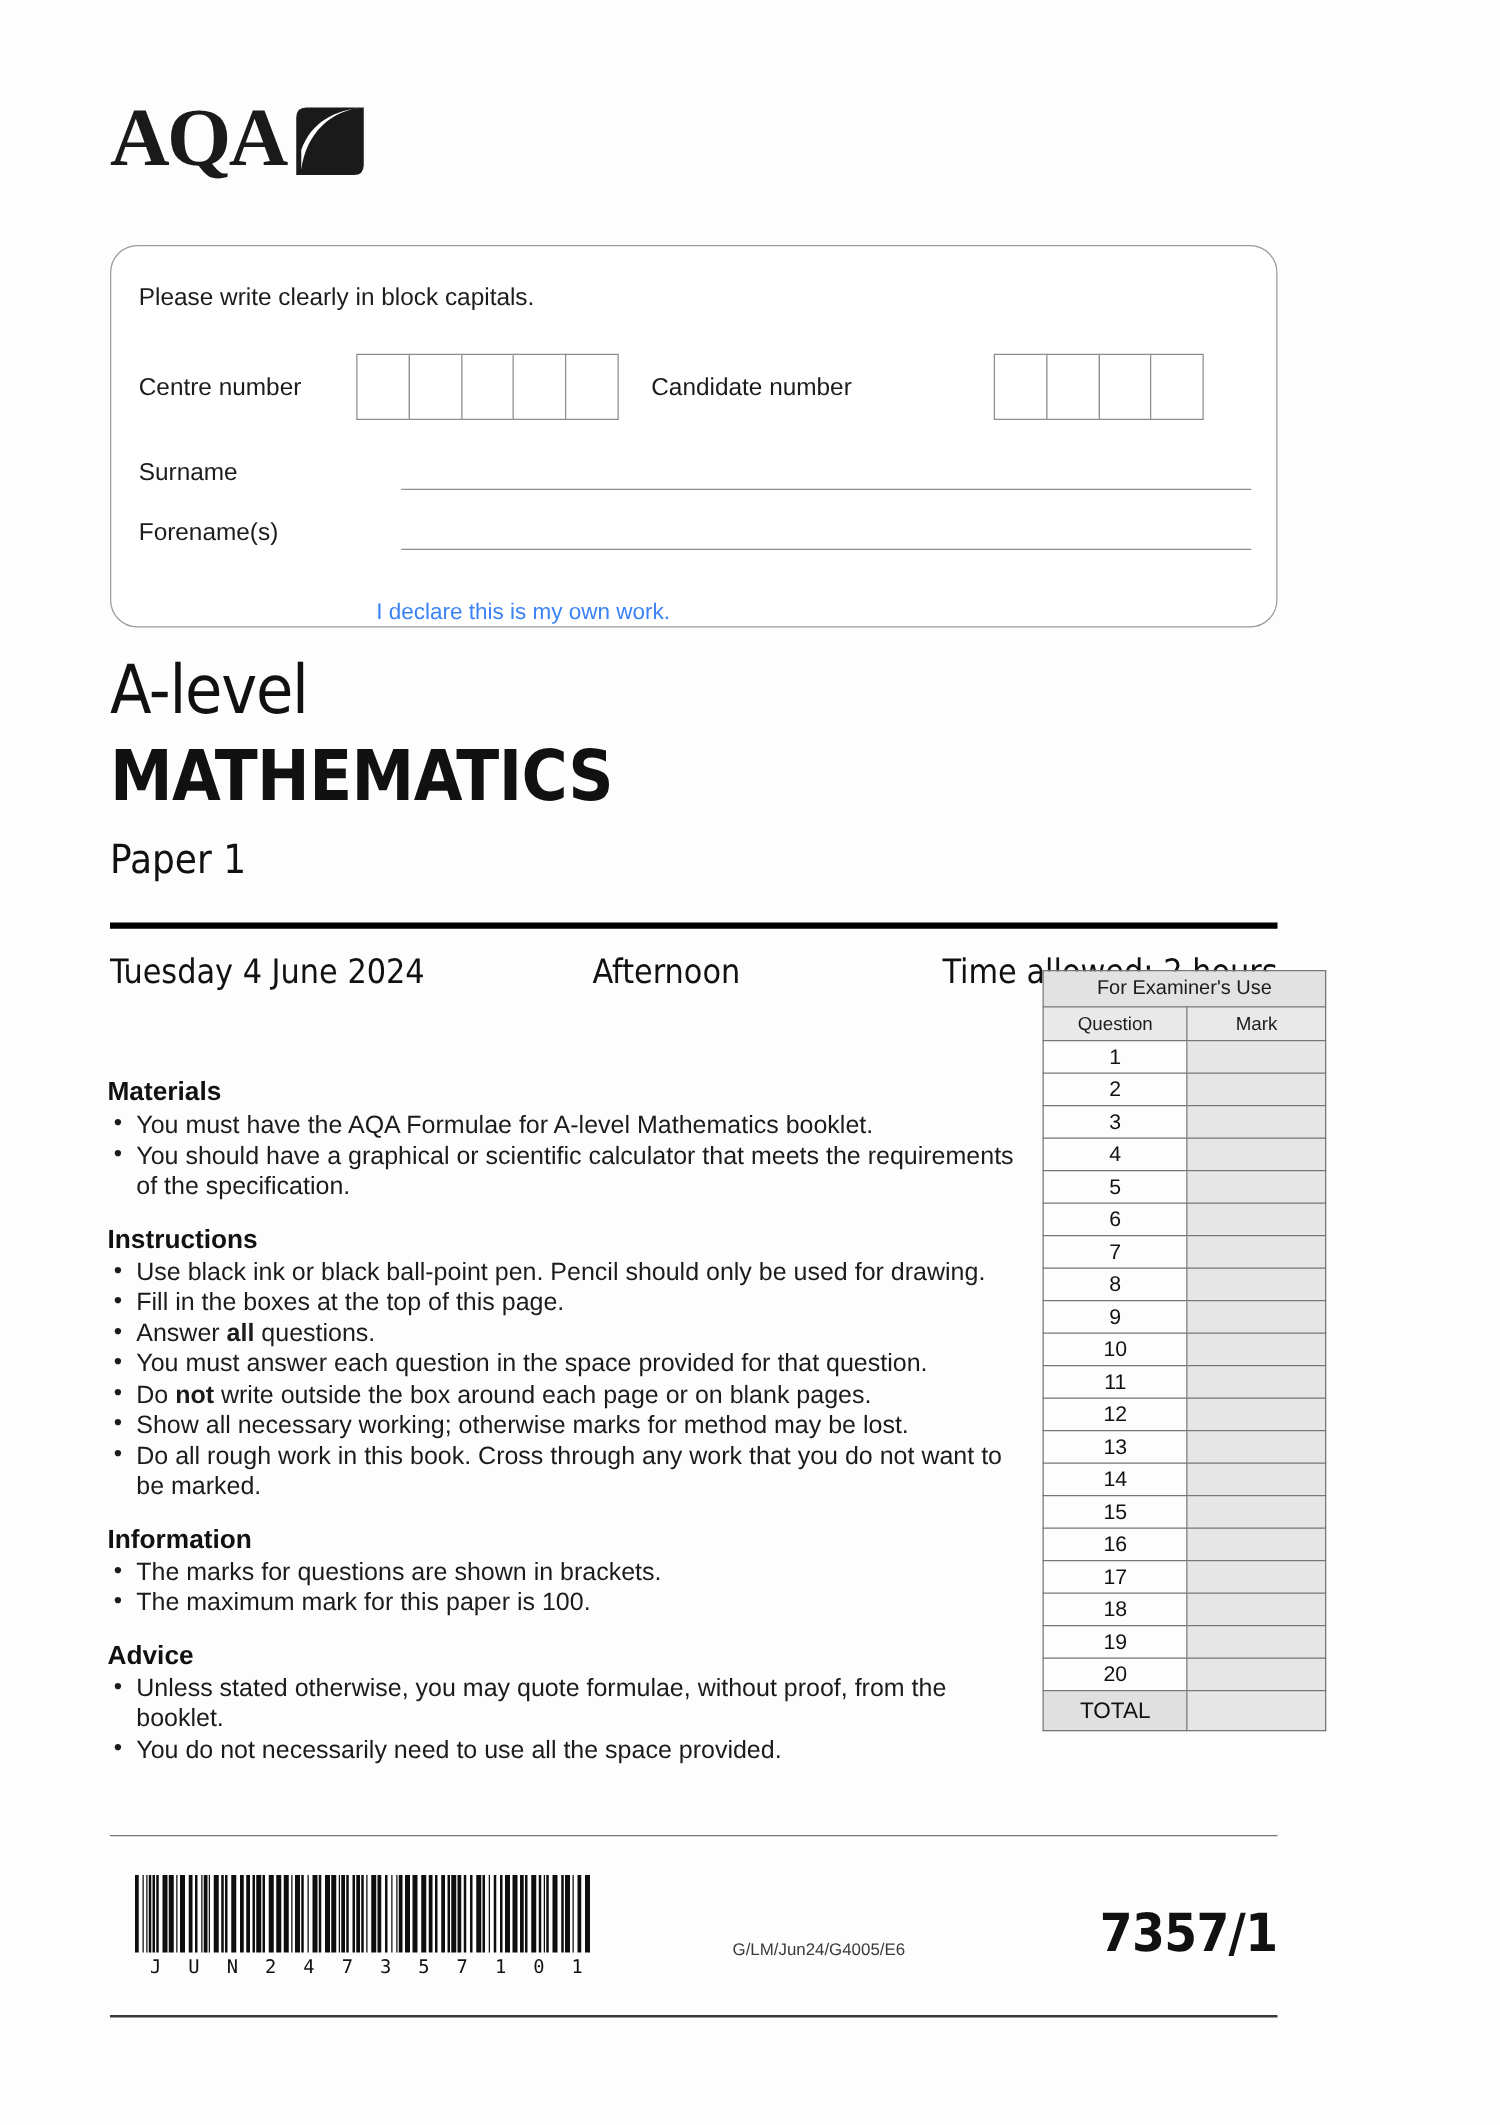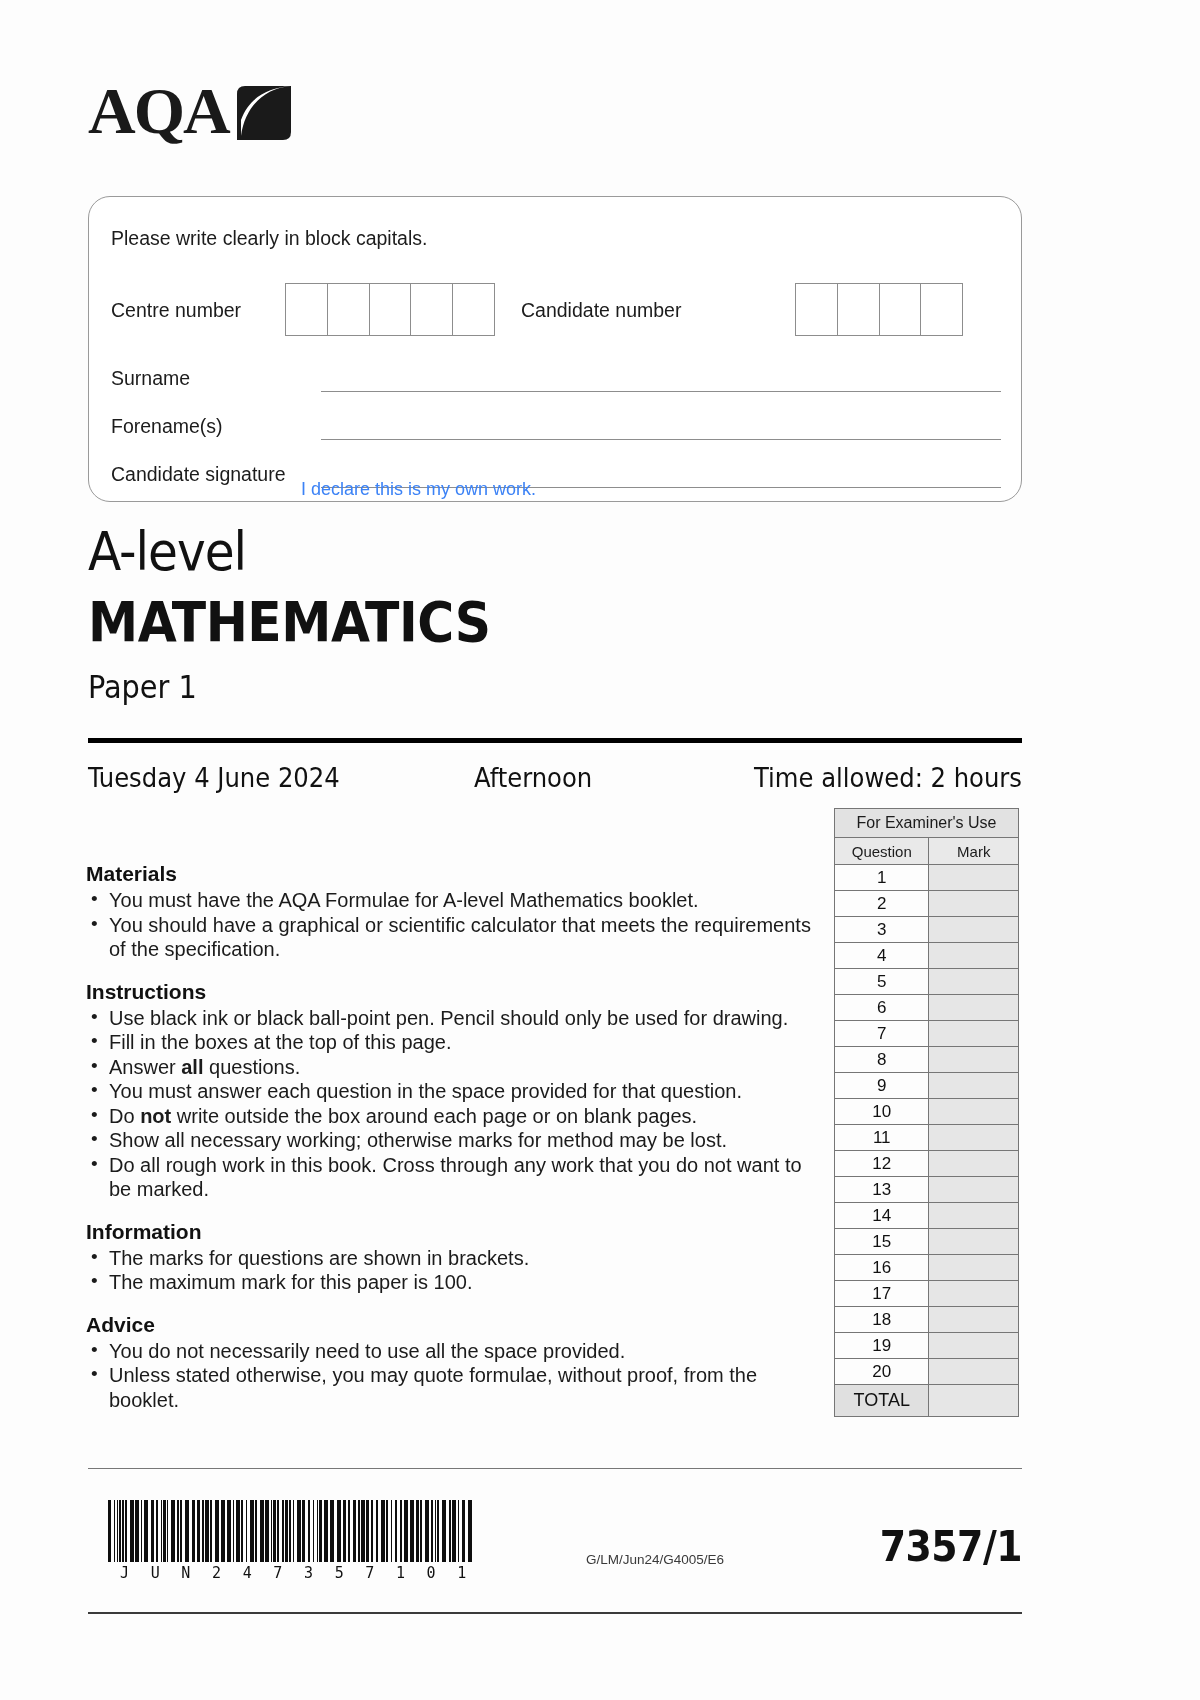--- a/index.html
+++ b/index.html
@@ -201,22 +201,22 @@
     top: -1px;
     font-size: 19px;
     color: #1b1b1b;
   }
   .b { font-weight: bold; }
 
   
   .exam-table {
     position: absolute;
     left: 834px;
-    top: 808px;
-    width: 185px;
+    top: 776px;
+    width: 227px;
     border-collapse: collapse;
     font-size: 15.5px;
   }
   .exam-table td, .exam-table th {
     border: 1.2px solid #767676;
     text-align: center;
     padding: 0;
     height: 26px;
     box-sizing: border-box;
   }
@@ -354,24 +354,20 @@
     <div class="line-row" style="top:166px;">
       <div class="field-label">Surname</div>
       <div class="rule" style="left:210px; top:28px; width:680px;"></div>
     </div>
 
     <div class="line-row" style="top:214px;">
       <div class="field-label">Forename(s)</div>
       <div class="rule" style="left:210px; top:28px; width:680px;"></div>
     </div>
 
-    <div class="line-row" style="top:262px;">
-      <div class="field-label">Candidate signature</div>
-      <div class="rule" style="left:210px; top:28px; width:680px;"></div>
-    </div>
 
     <div class="declare">I declare this is my own work.</div>
   </div>
 
   <div class="title-block">
     <div class="t-level">A-level</div>
     <div class="t-subject">MATHEMATICS</div>
     <div class="t-paper">Paper 1</div>
   </div>
 
@@ -403,22 +399,22 @@
     </ul>
 
     <div class="sec-head">Information</div>
     <ul class="bullets">
       <li>The marks for questions are shown in brackets.</li>
       <li>The maximum mark for this paper is 100.</li>
     </ul>
 
     <div class="sec-head">Advice</div>
     <ul class="bullets">
+      <li>Unless stated otherwise, you may quote formulae, without proof, from the booklet.</li>
       <li>You do not necessarily need to use all the space provided.</li>
-      <li>Unless stated otherwise, you may quote formulae, without proof, from the booklet.</li>
     </ul>
   </div>
 
   <table class="exam-table">
     <tbody id="exam-table-body">
       <tr>
         <td class="hdr-main" colspan="2">For Examiner's Use</td>
       </tr>
       <tr>
         <td class="hdr-sub">Question</td>

